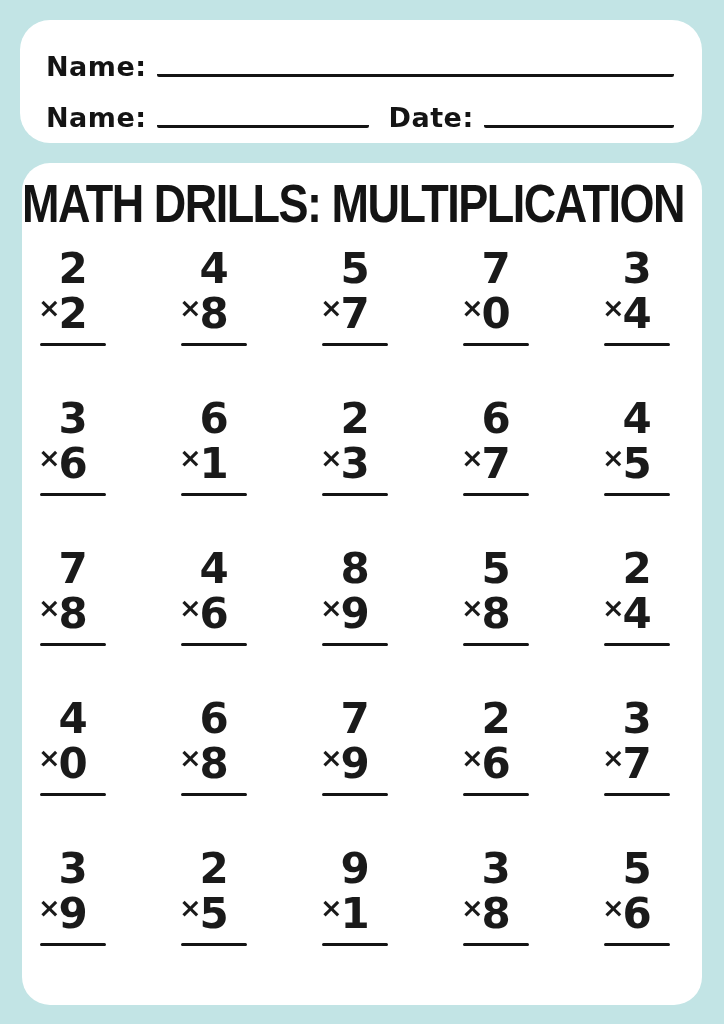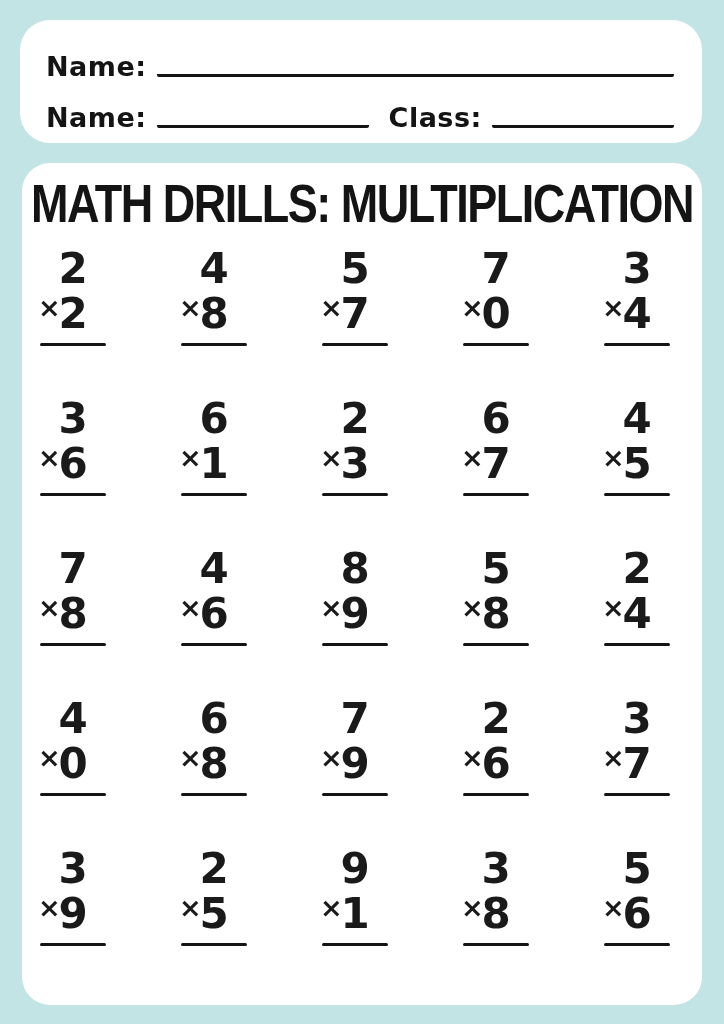--- a/index.html
+++ b/index.html
@@ -45,21 +45,21 @@
   .date-label { margin-left: 20px; }
   .date-line { flex: 1; margin-left: 10px; }
 
   
   .main-card {
     left: 22px; top: 163px;
     width: 680px; height: 842px;
     border-radius: 28px;
     box-sizing: border-box;
   }
-  .title-wrap { height: 60px; margin-top: 11px; text-align: center; }
+  .title-wrap { height: 60px; margin-top: 11px; text-align: left; }
   .title {
     display: inline-block;
     font-family: "Liberation Sans", sans-serif;
     font-weight: bold;
     font-size: 45px;
     letter-spacing: -1.5px;
     color: #141414;
     transform: scaleY(1.18);
     transform-origin: top center;
     white-space: nowrap;
@@ -100,21 +100,21 @@
 <div class="page">
 
   <div class="card header-card">
     <div class="field-row first">
       <span class="label">Name:</span>
       <span class="line name-line"></span>
     </div>
     <div class="field-row second">
       <span class="label">Name:</span>
       <span class="line class-line"></span>
-      <span class="label date-label">Class:</span>
+      <span class="label date-label">Date:</span>
       <span class="line date-line"></span>
     </div>
   </div>
 
   <div class="card main-card">
     <div class="title-wrap">
       <span class="title">MATH DRILLS: MULTIPLICATION</span>
     </div>
     <div class="grid">
   <div class="problem">

